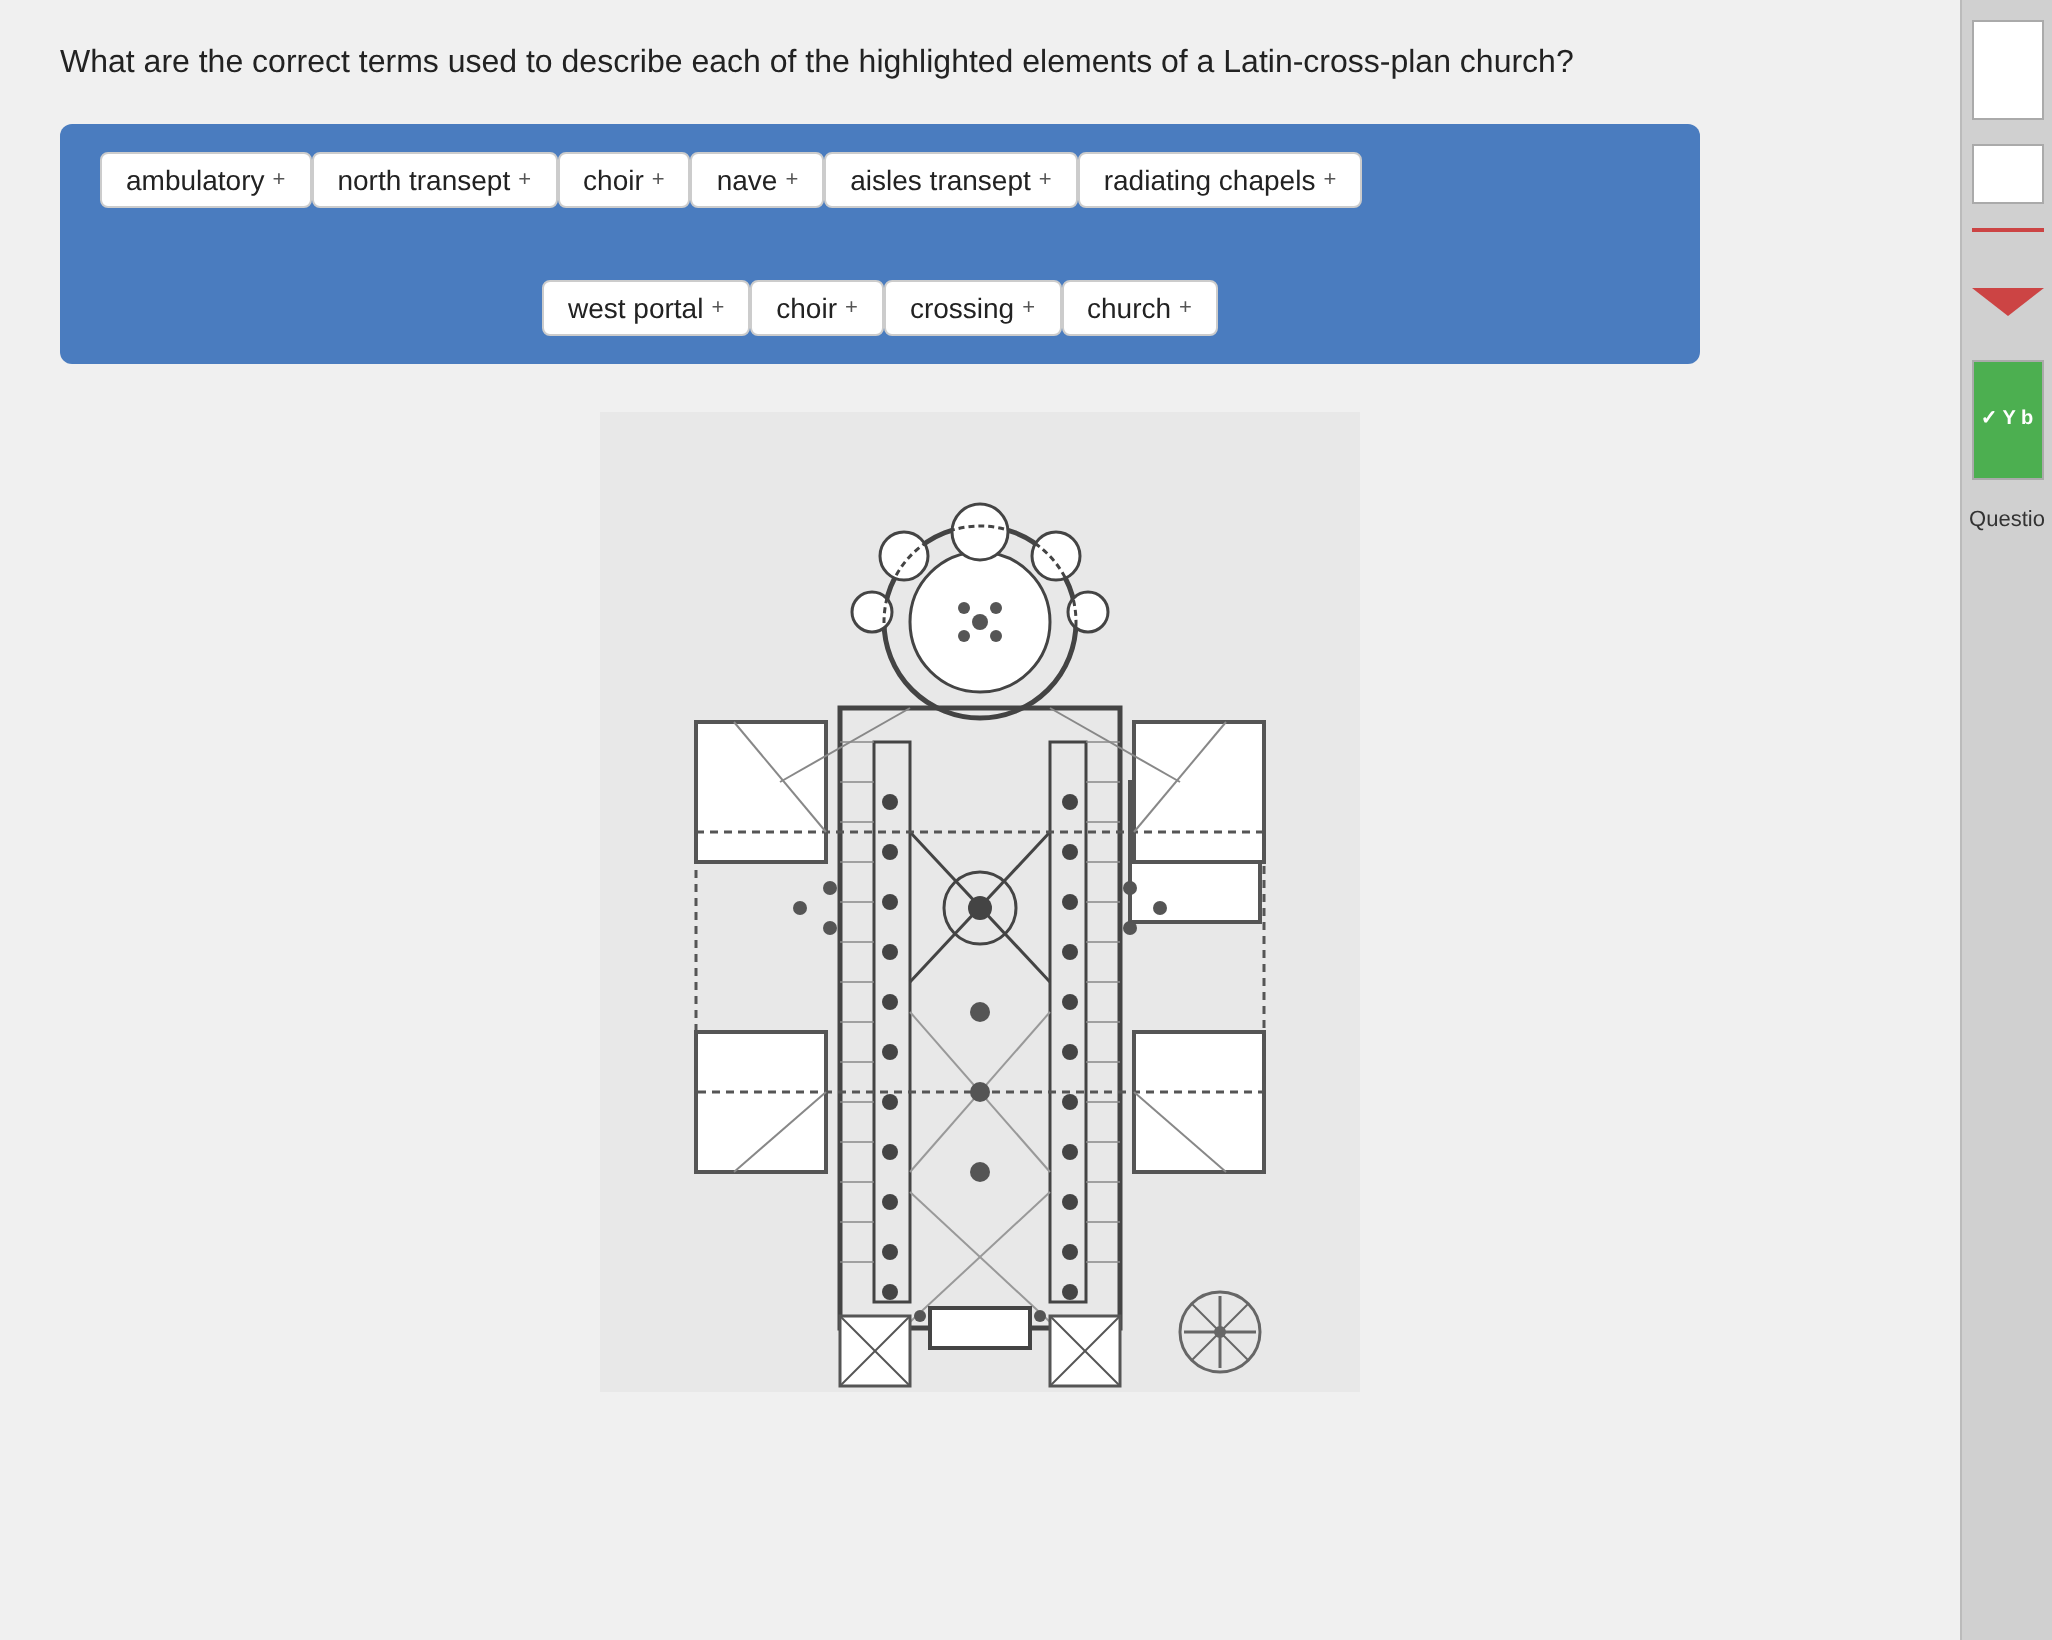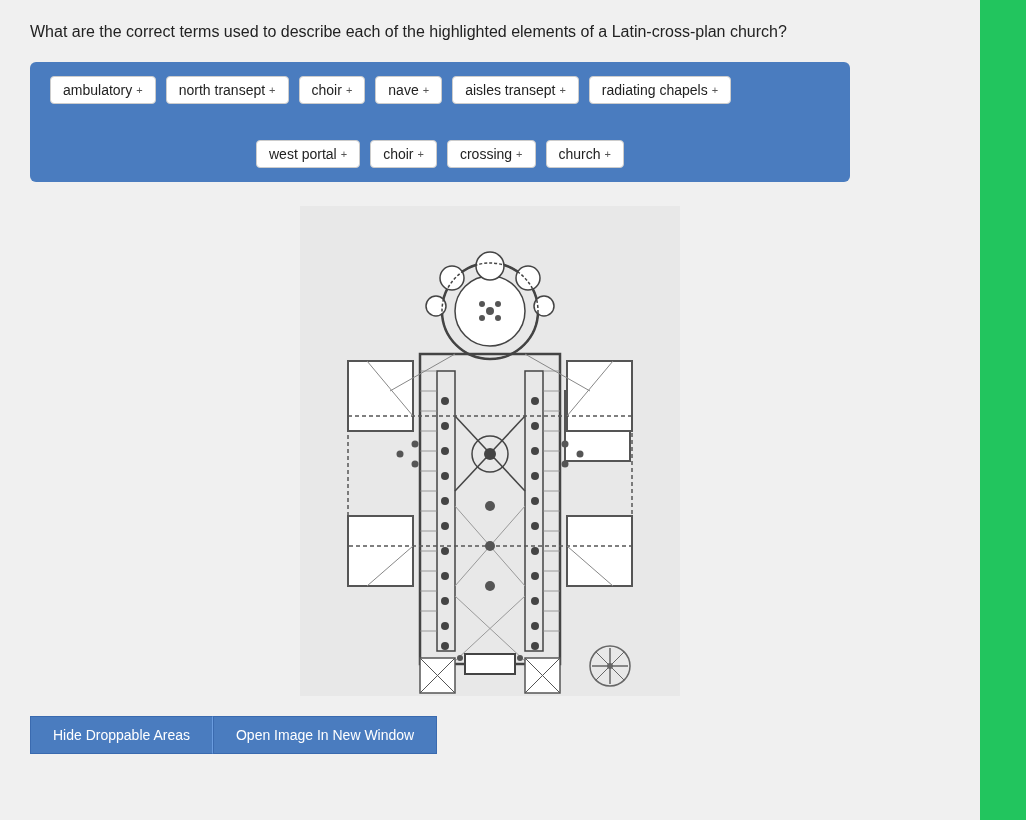--- a/index.html
+++ b/index.html
@@ -27,21 +27,20 @@
     .drop-zone-container {
       background: #4a7cbf;
       border-radius: 6px;
       padding: 14px 20px;
       margin-bottom: 24px;
       max-width: 820px;
     }
     .drop-row {
       display: flex;
       flex-wrap: wrap;
-      gap: 10px;
       margin-bottom: 10px;
       align-items: center;
     }
     .drop-row:last-child {
       margin-bottom: 0;
       justify-content: center;
       margin-top: 36px;
     }
     .drag-item {
       background: white;
@@ -127,21 +126,21 @@
     .sidebar-question-label {
       font-size: 11px;
       color: #333;
       text-align: center;
       padding: 2px;
     }
   </style>
 </head>
 <body>
 
-<div style="display:flex; width:1026px; min-height:820px; background:#22c55e;">
+<div style="display:flex; width:1026px; min-height:820px; background:#0369a1;">
   <div class="main-container">
 
     <p class="question-text">What are the correct terms used to describe each of the highlighted elements of a Latin-cross-plan church?</p>
 
     <div class="drop-zone-container">
       <div class="drop-row">
 
         <div class="drag-item">
           <span>ambulatory</span>
             <sup class="plus-icon">+</sup>
@@ -329,19 +328,27 @@
           <circle cx="310" cy="460" r="20" fill="none" stroke="#666" stroke-width="1.5"></circle>
           <line x1="310" y1="442" x2="310" y2="478" stroke="#666" stroke-width="1.5"></line>
           <line x1="292" y1="460" x2="328" y2="460" stroke="#666" stroke-width="1.5"></line>
           <line x1="296" y1="446" x2="324" y2="474" stroke="#666" stroke-width="1"></line>
           <line x1="324" y1="446" x2="296" y2="474" stroke="#666" stroke-width="1"></line>
           <circle cx="310" cy="460" r="3" fill="#666"></circle>
         </svg>
       </div>
     </div>
 
-    <div class="bottom-buttons">
-      <button class="btn-bottom">Hide Droppable Areas</button>
-      <button class="btn-bottom">Open Image In New Window</button>
+  </div>
+
+  <div class="right-sidebar">
+    <div class="sidebar-mini-box"></div>
+    <div class="sidebar-mini-box" style="height:30px;"></div>
+    <div style="width:36px; height:30px; background:#d0d0d0; border-top:2px solid #c44; position:relative;">
+      <div style="width:0;height:0;border-left:18px solid transparent;border-right:18px solid transparent;border-top:14px solid #c44; position:absolute; bottom:-14px; left:0;"></div>
     </div>
+    <div style="margin-top:20px;"></div>
+    <div class="sidebar-mini-box green">
+      <span style="font-size:10px; text-align:center; line-height:1.2;">✓ Y b</span>
+    </div>
+    <div class="sidebar-question-label">Questio</div>
   </div>
-
 </div>
 
 </body></html>

